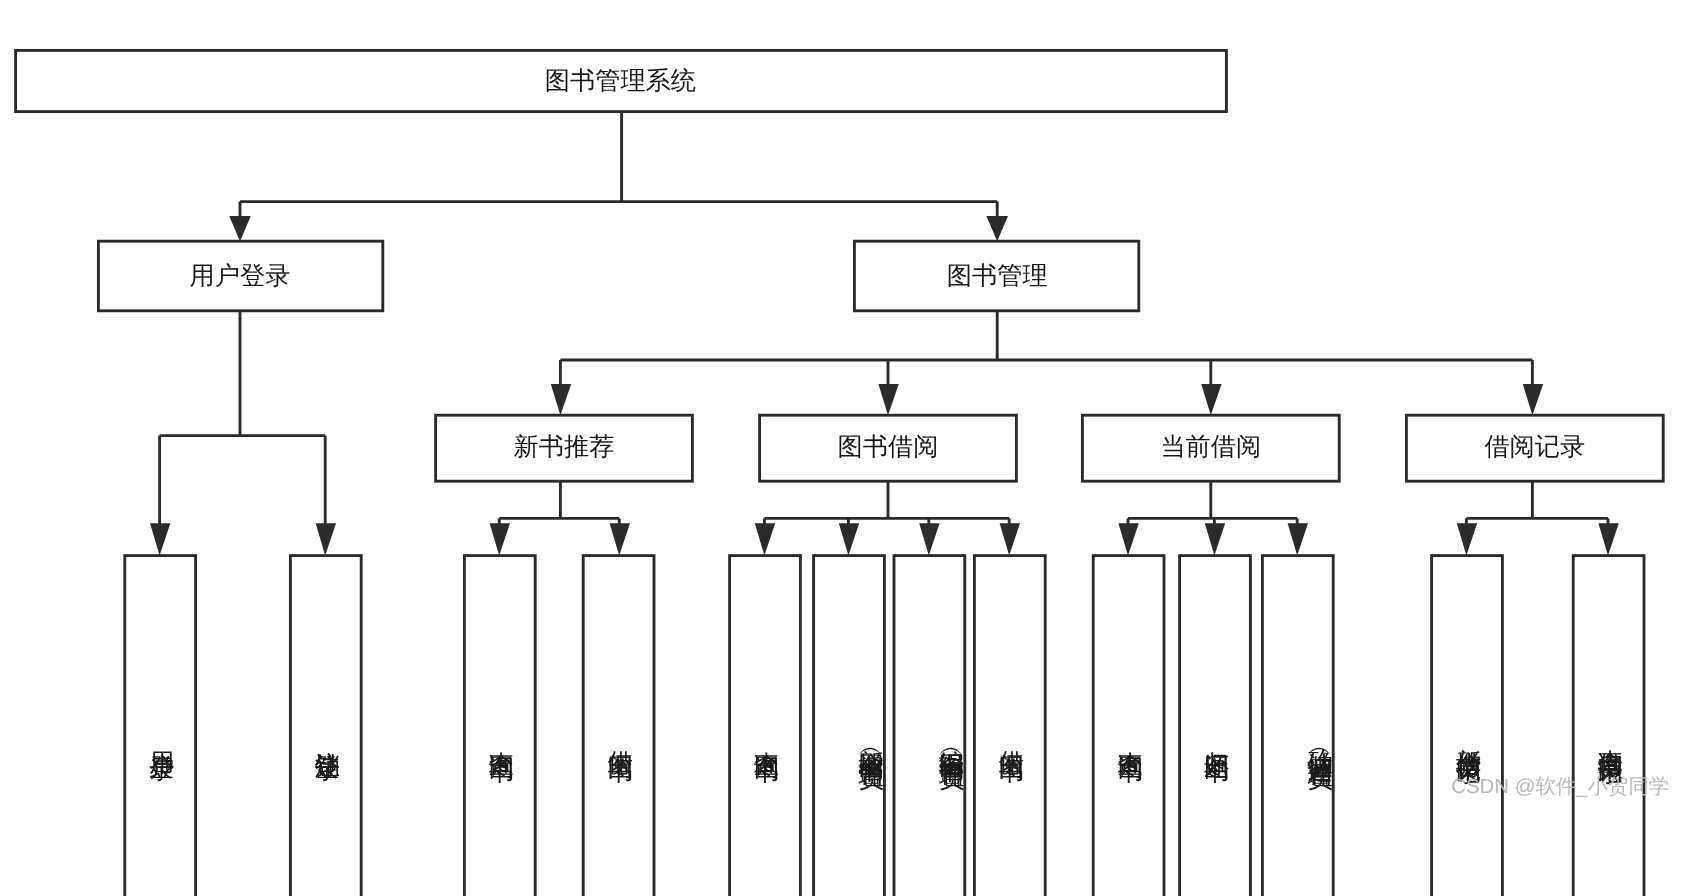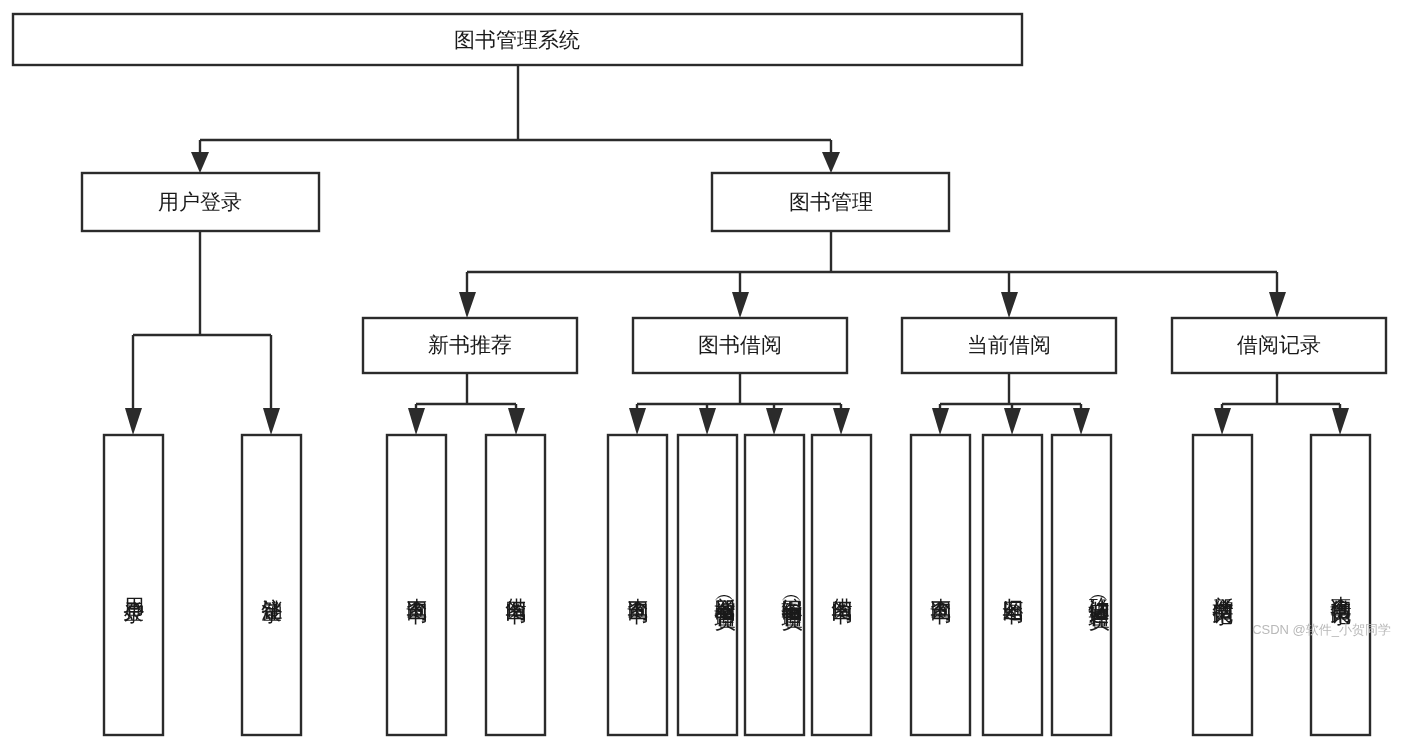--- a/index.html
+++ b/index.html
@@ -11,20 +11,21 @@
     width: 1405px;
     height: 747px;
     overflow: hidden;
     font-family: "Liberation Sans", "DejaVu Sans", sans-serif;
   }
   #diagram-root {
     position: relative;
     width: 1405px;
     height: 645px;
     background: #ffffff;
+    margin-top: 28px;
   }
   svg#flow-svg {
     position: absolute;
     left: 0;
     top: 0;
     width: 1405px;
     height: 747px;
   }
   .node-box {
     fill: #ffffff;
@@ -58,21 +59,21 @@
     color: #1a1a1a;
     letter-spacing: 2px;
     white-space: nowrap;
     pointer-events: none;
   }
   .watermark {
     position: absolute;
     right: 14px;
     bottom: 6px;
     font-family: "Liberation Sans", "DejaVu Sans", sans-serif;
-    font-size: 13px;
+    font-size: 17px;
     color: #b9b9b9;
     white-space: nowrap;
   }
 </style>
 </head>
 <body>
 
 <div id="diagram-root">
 
   <svg id="flow-svg" viewBox="0 0 1405 747">

